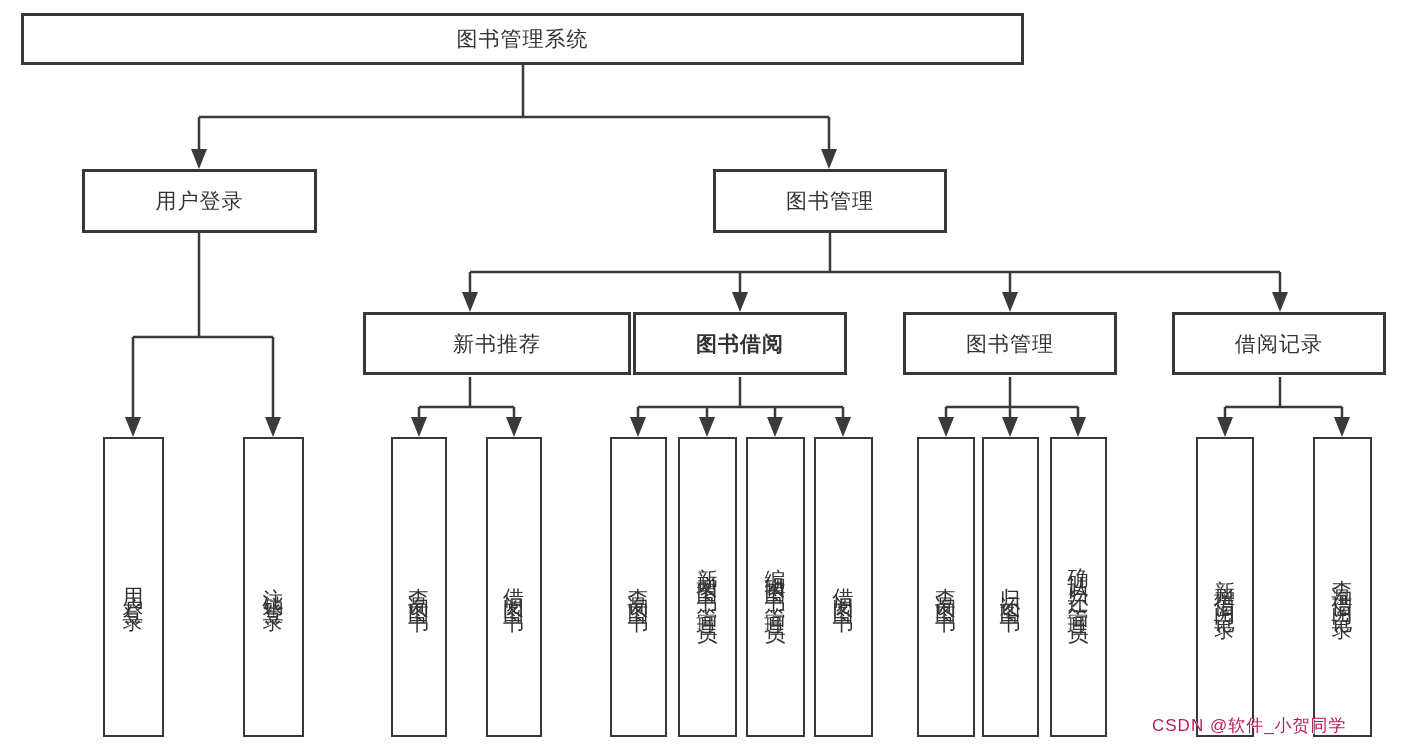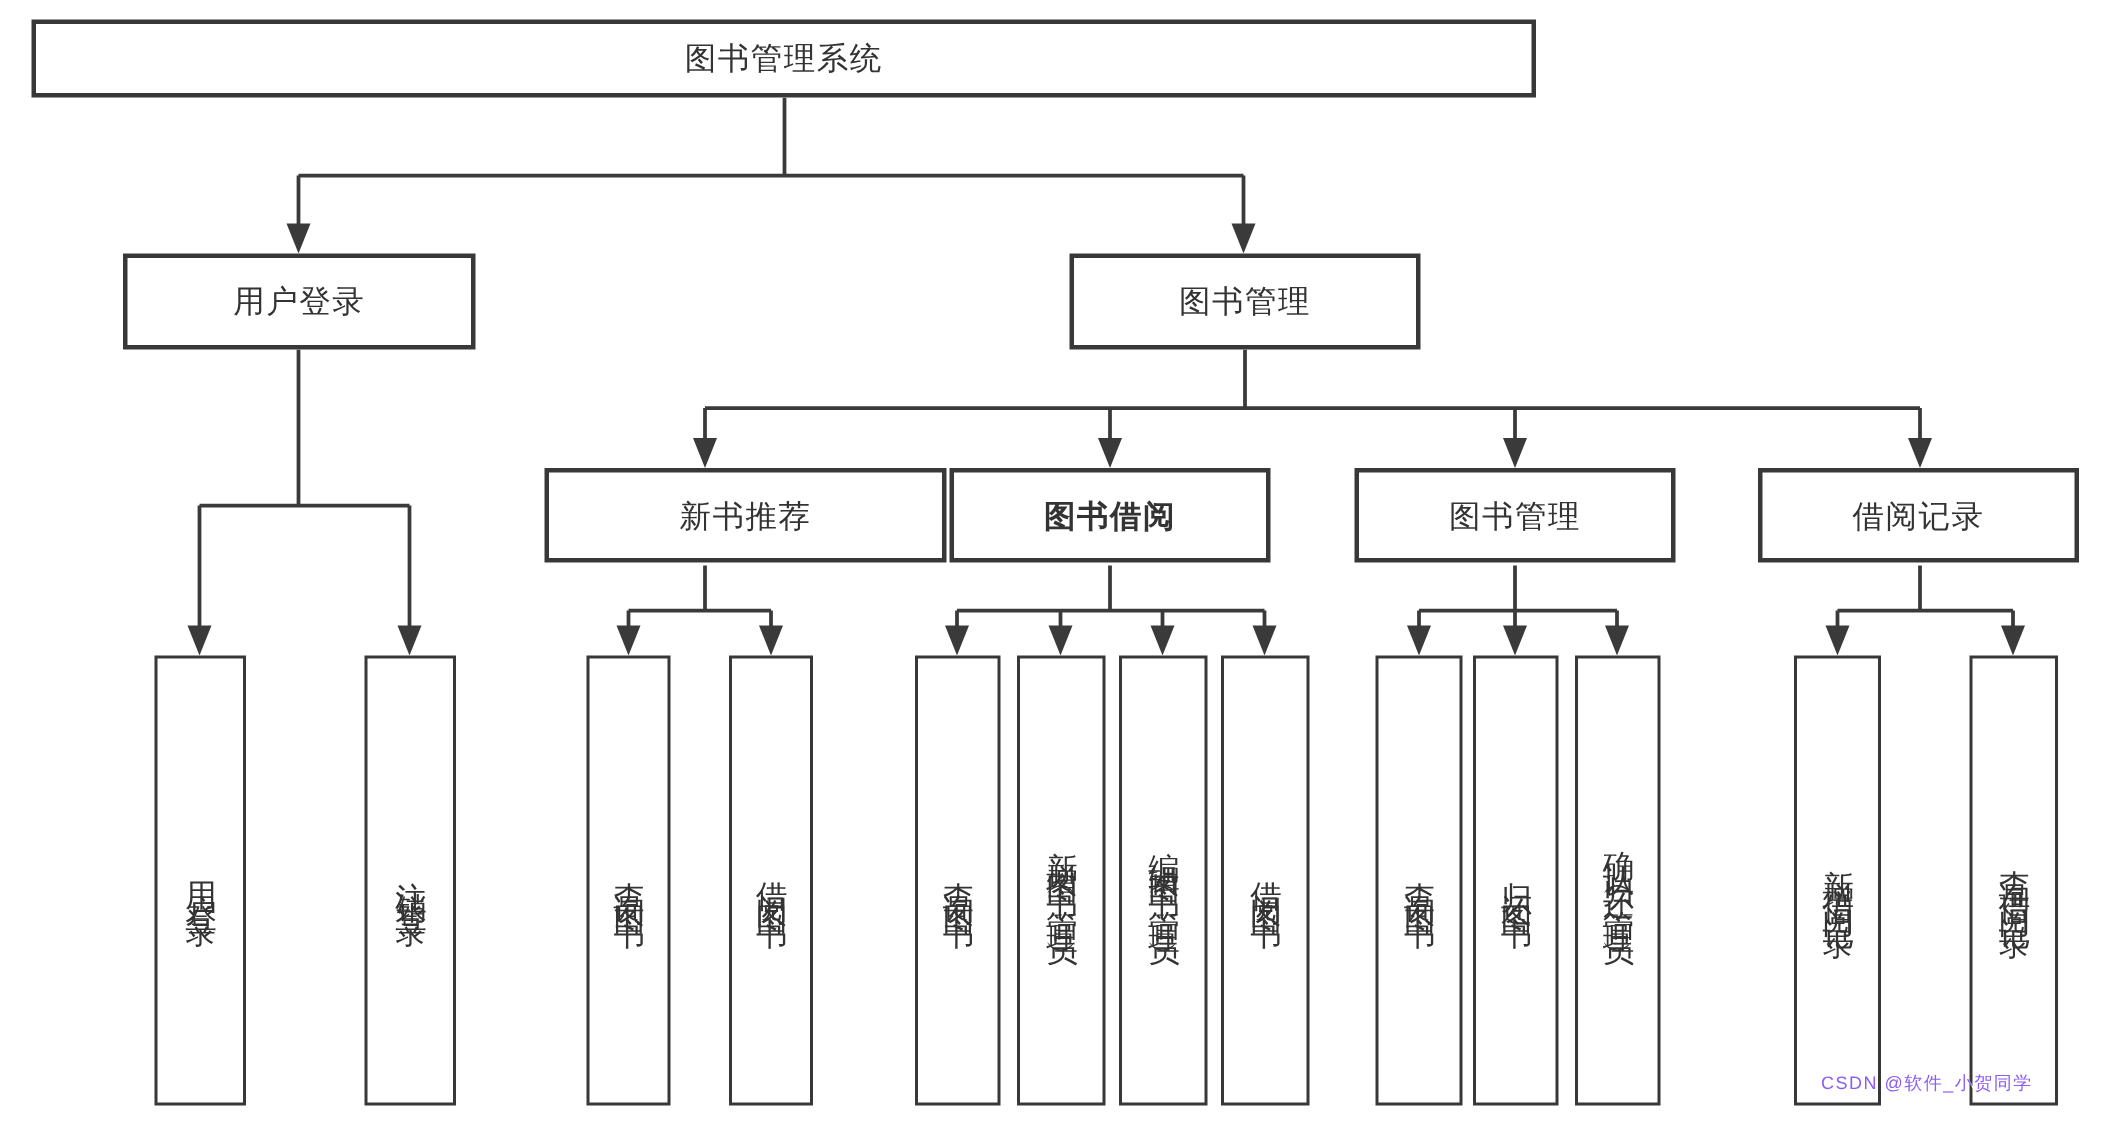--- a/index.html
+++ b/index.html
@@ -26,23 +26,23 @@
   .v-node{
     border-width:2px;
     writing-mode:vertical-rl;
     text-orientation:upright;
     font-size:21px;
     letter-spacing:8px;
     line-height:1;
   }
   .watermark{
     position:absolute;
-    left:1214px;top:714px;
-    font-size:12px;
-    color:#8b5cf6;
+    left:1152px;top:714px;
+    font-size:17px;
+    color:#be185d;
     letter-spacing:1px;
     text-shadow:1px 1px 0 #ffffff;
     white-space:nowrap;
     z-index:5;
   }
 </style>
 </head>
 <body>
 
 <div class="canvas">

